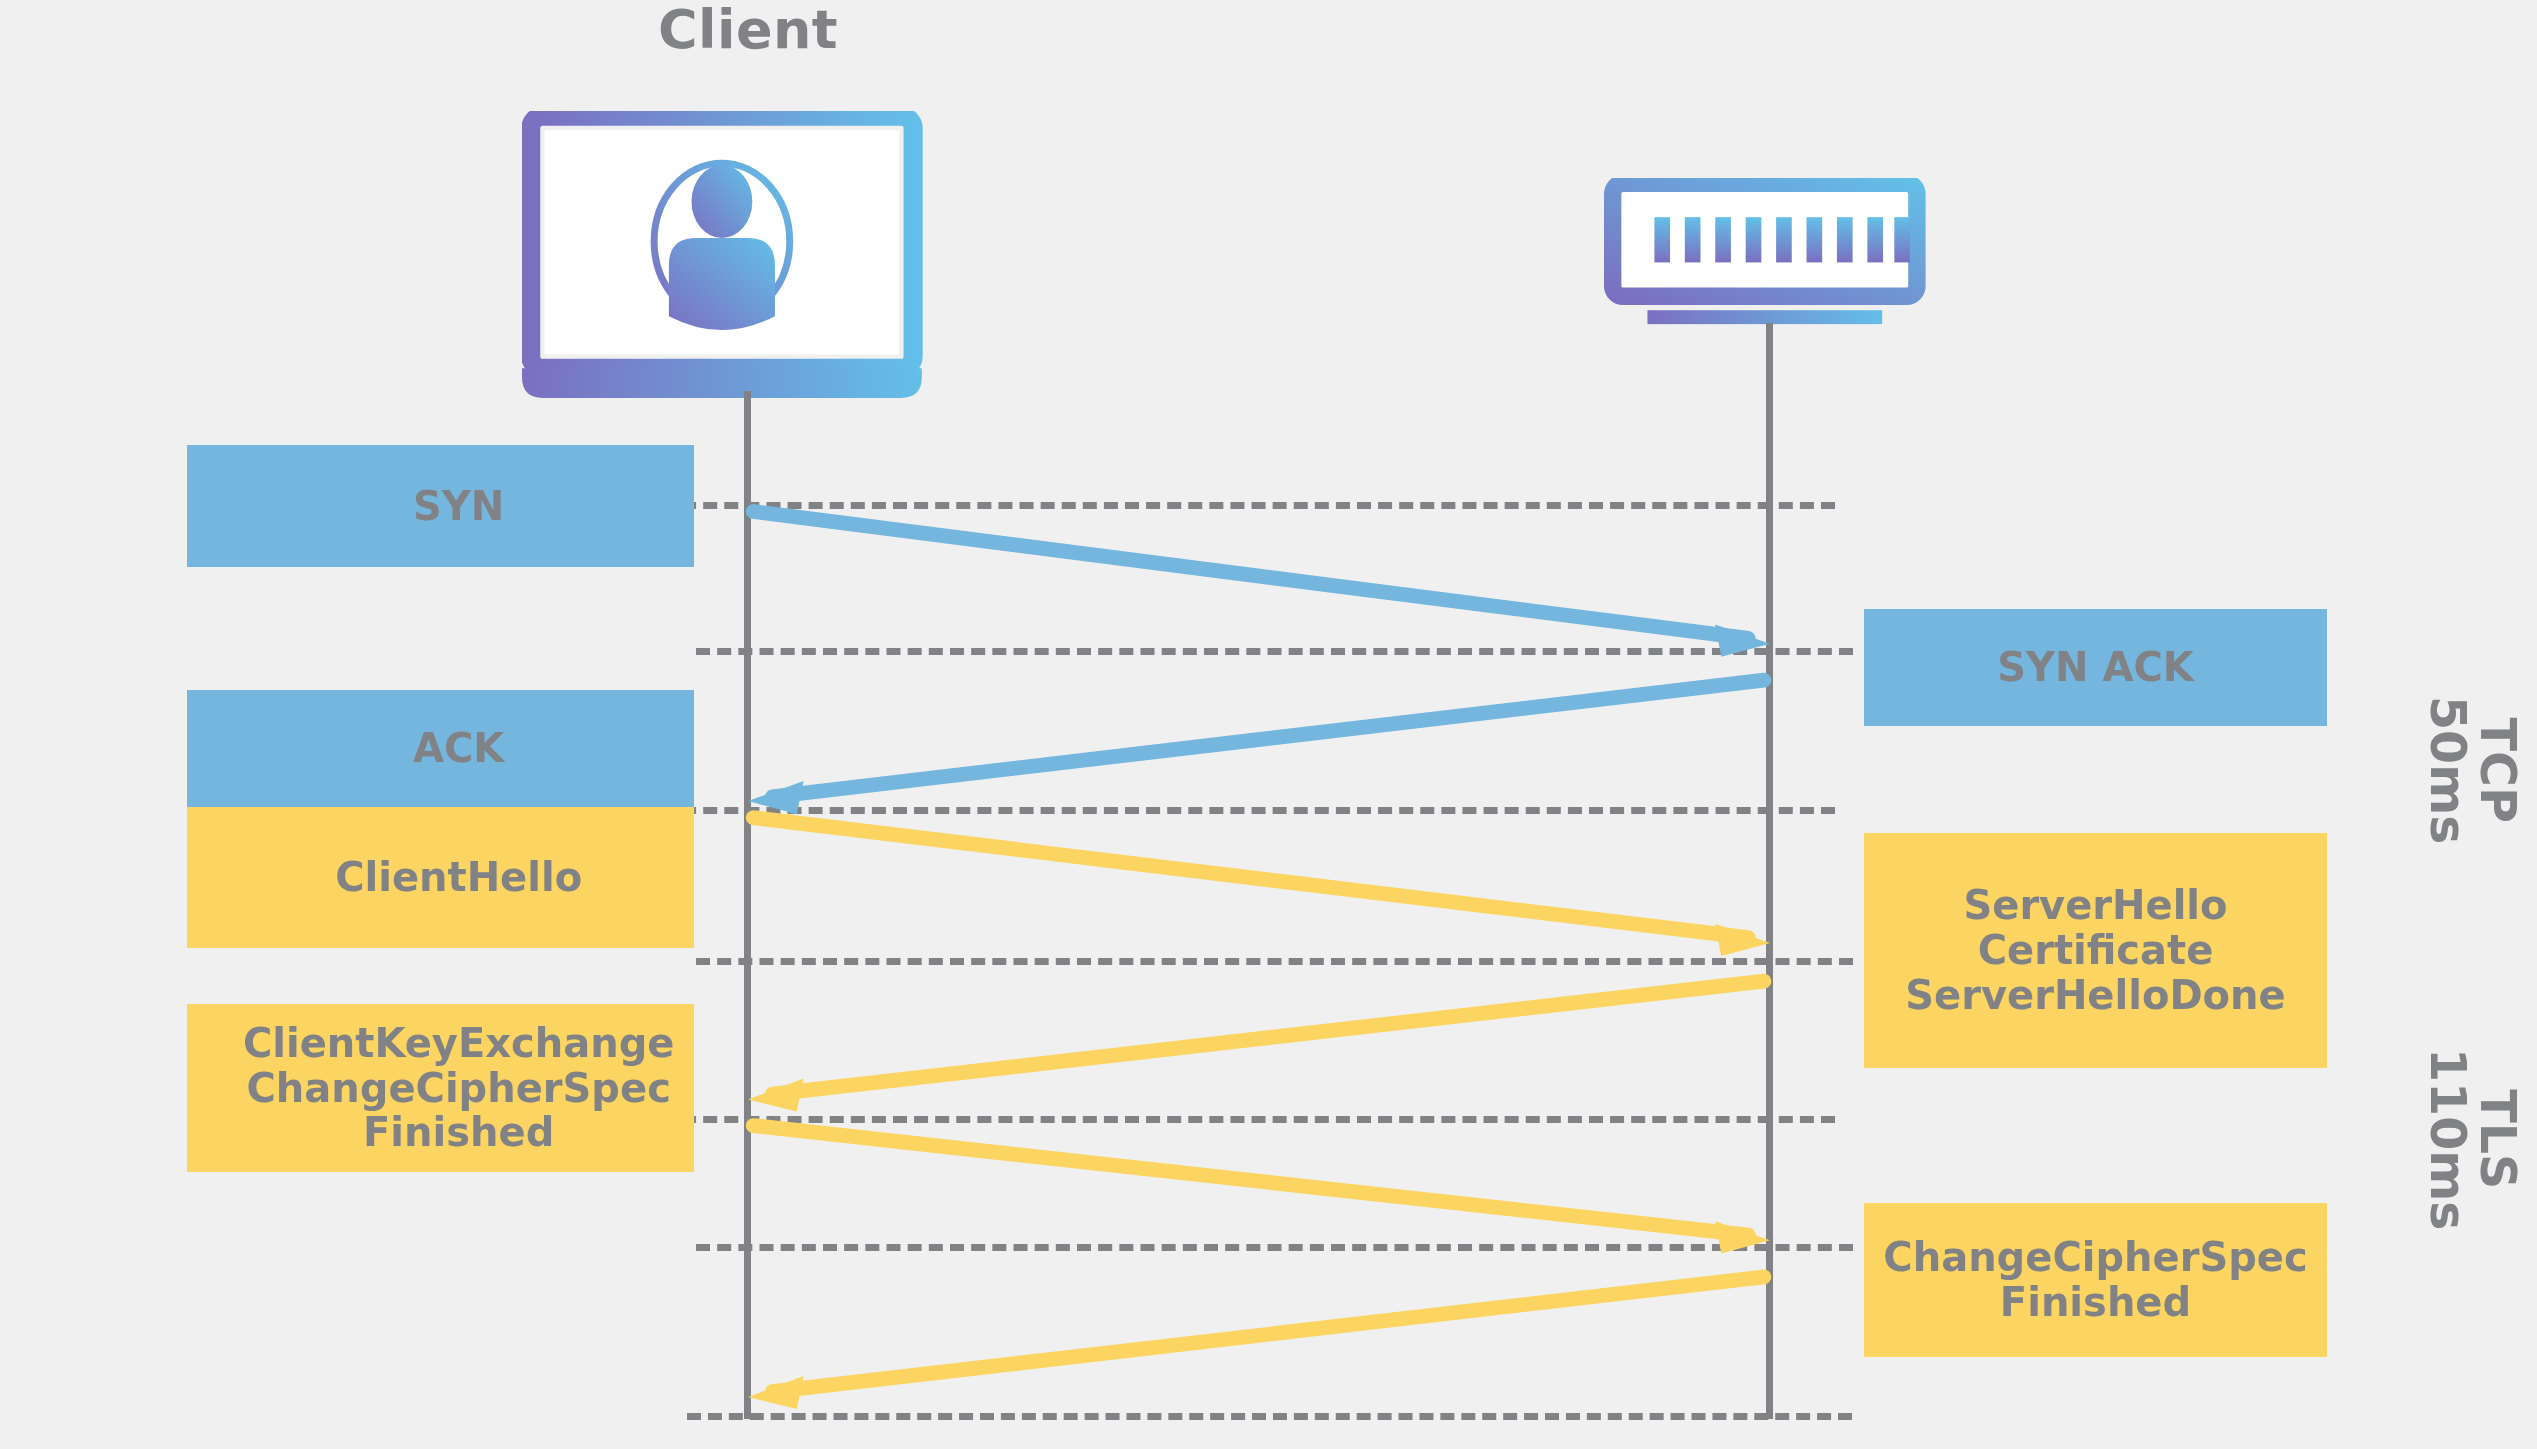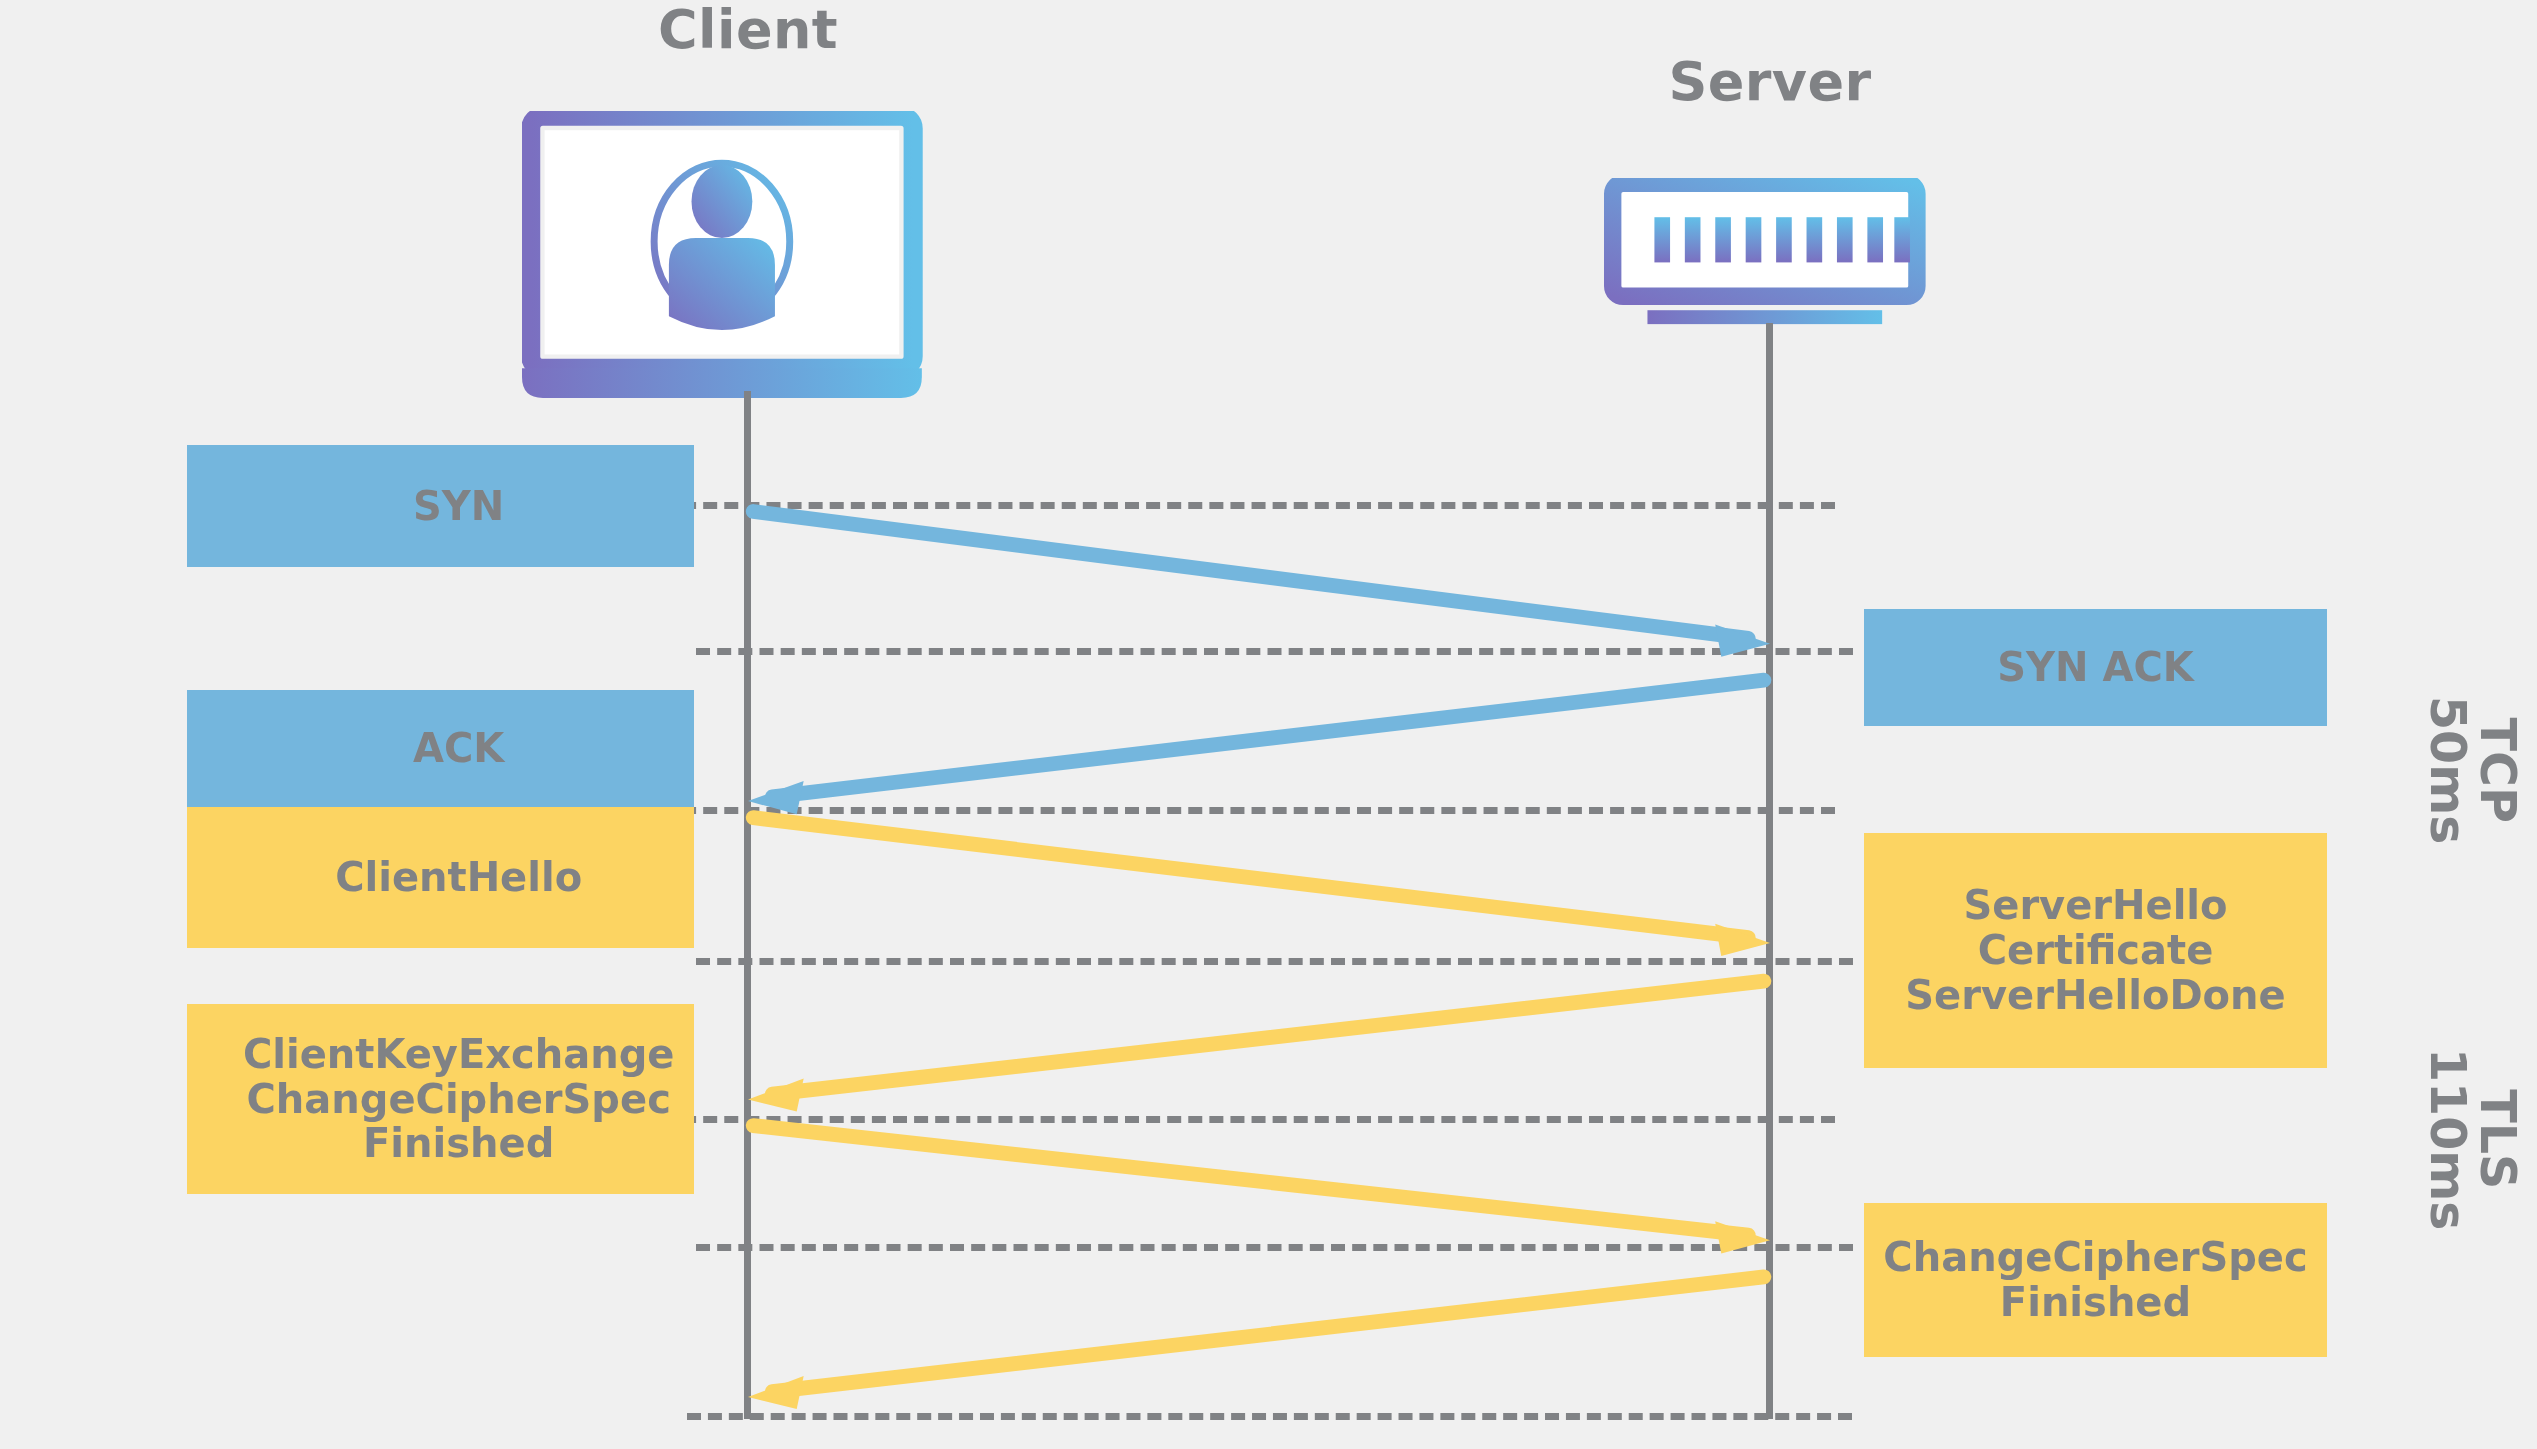--- a/index.html
+++ b/index.html
@@ -85,21 +85,20 @@
   
   #arrows{position:absolute;left:0;top:0;width:2538px;height:1450px;pointer-events:none;}
 </style>
 </head>
 <body>
 
 <div id="stage">
 
   <div class="node-title" id="client-title">Client</div>
 
-  <div class="node-title" id="server-title">Server</div>
 
   <div id="client-icon">
     <svg viewBox="0 0 520 330" width="452" height="287" xmlns="http://www.w3.org/2000/svg">
       <defs>
         <linearGradient id="gradA" x1="0" y1="0" x2="1" y2="0">
           <stop offset="0" stop-color="#7b6fc0"></stop>
           <stop offset="1" stop-color="#63bfe8"></stop>
         </linearGradient>
         <linearGradient id="gradB" x1="0" y1="1" x2="1" y2="0">
           <stop offset="0" stop-color="#7b6fc0"></stop>
@@ -202,21 +201,21 @@
   </div>
 
   <div class="msgbox blue left-box" style="top:690px;height:117px;">
     <span class="lines">ACK</span>
   </div>
 
   <div class="msgbox yellow left-box" style="top:807px;height:141px;">
     <span class="lines">ClientHello</span>
   </div>
 
-  <div class="msgbox yellow left-box" style="top:1004px;height:190px;">
+  <div class="msgbox yellow left-box" style="top:1004px;height:168px;">
     <span class="lines">
       <span>ClientKeyExchange</span><br>
       <span>ChangeCipherSpec</span><br>
       <span>Finished</span>
     </span>
   </div>
 
   <div class="msgbox blue right-box" style="top:609px;height:117px;">
     <span class="lines">SYN ACK</span>
   </div>

